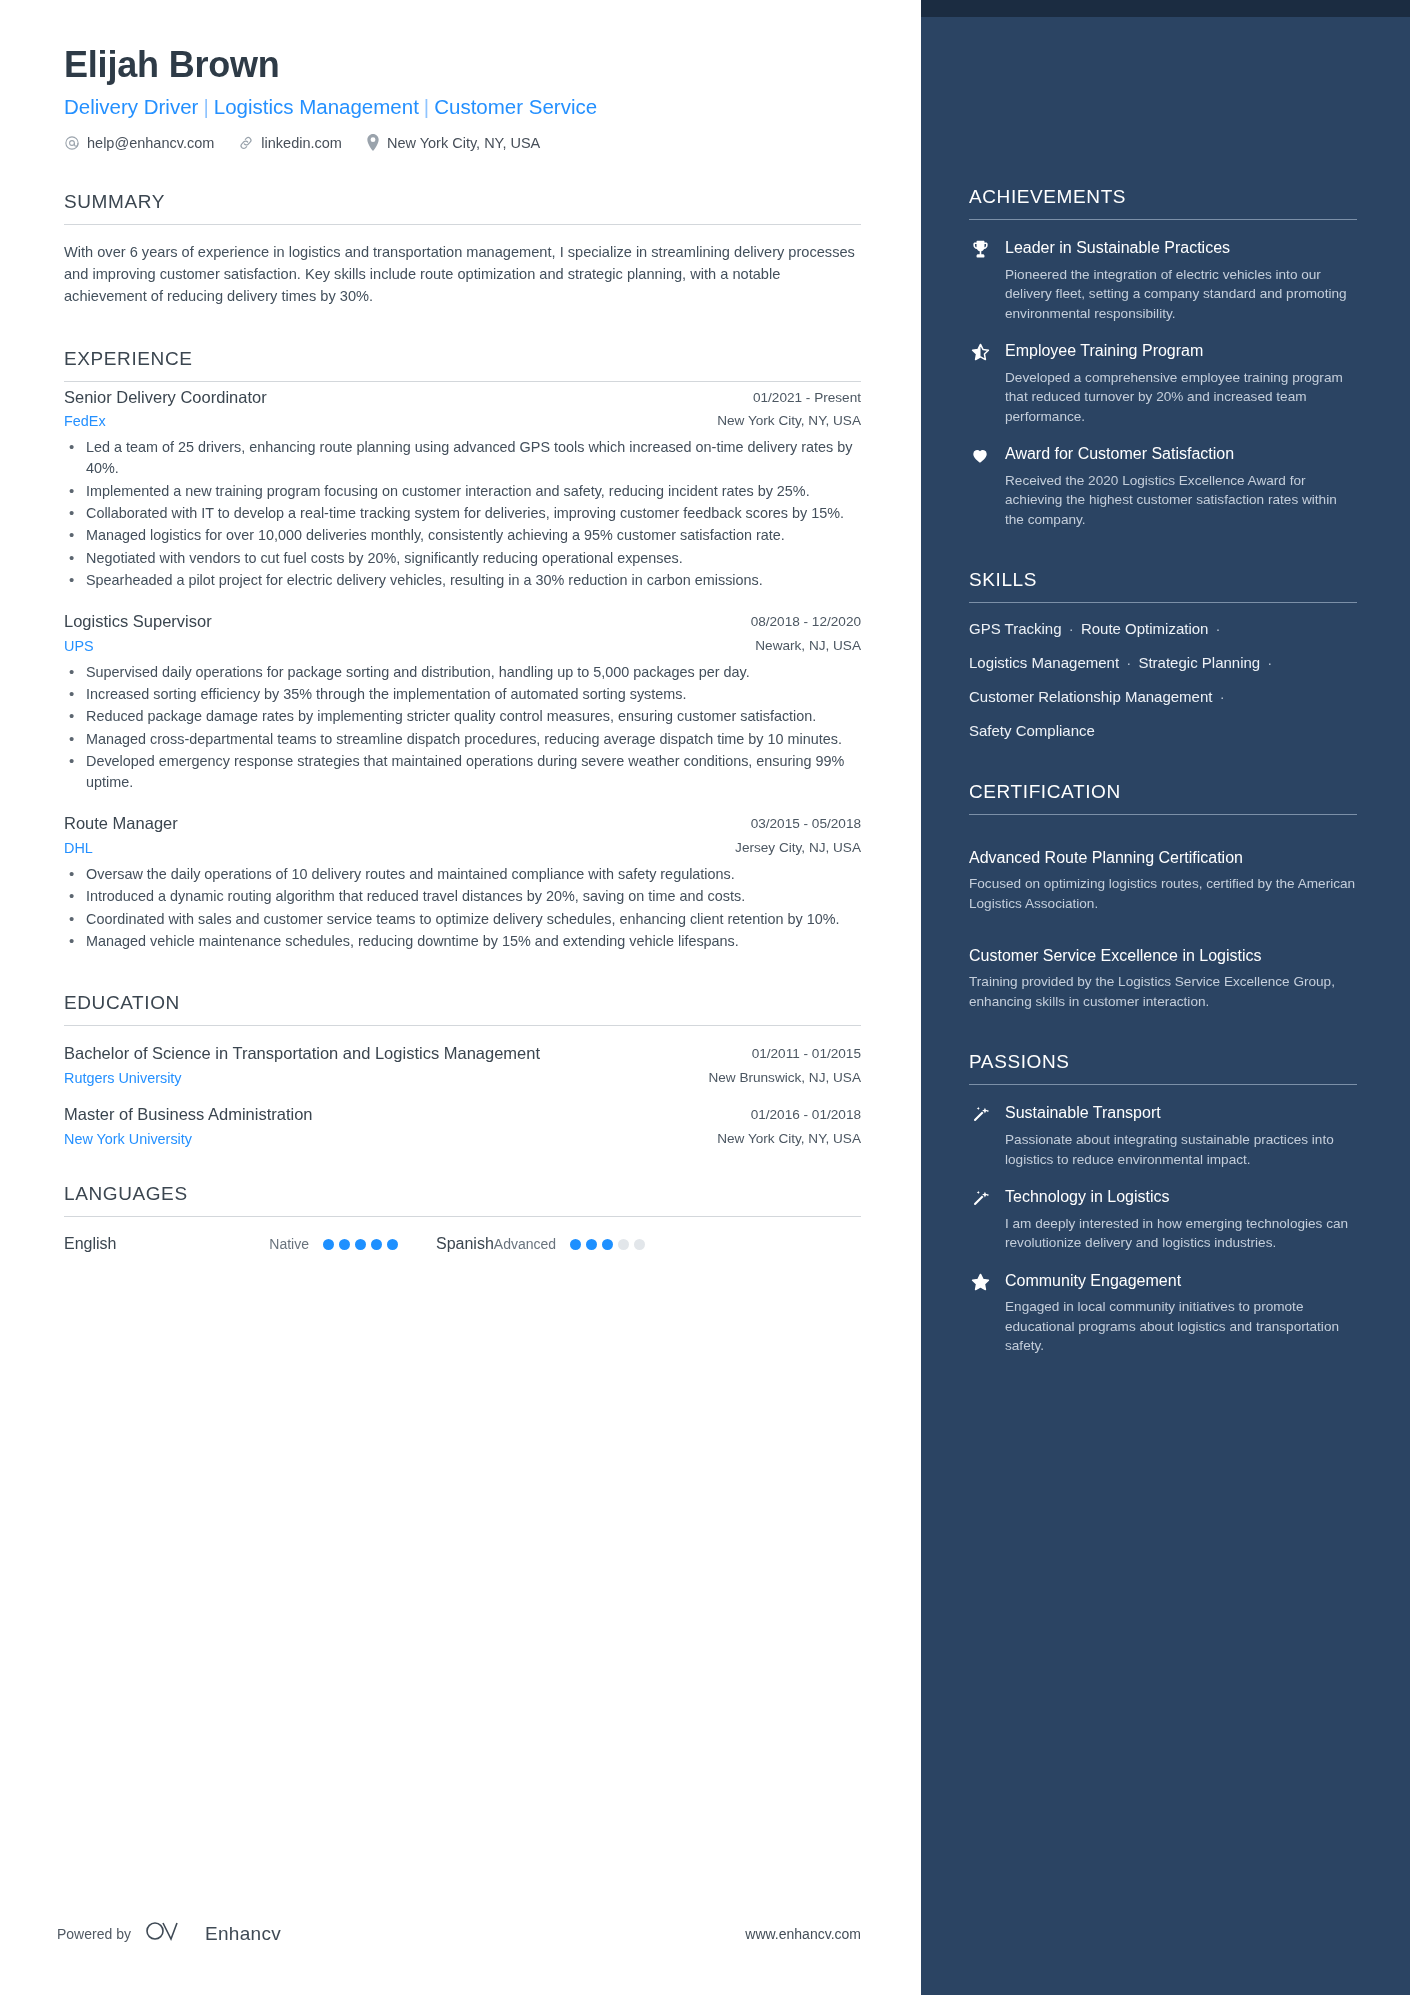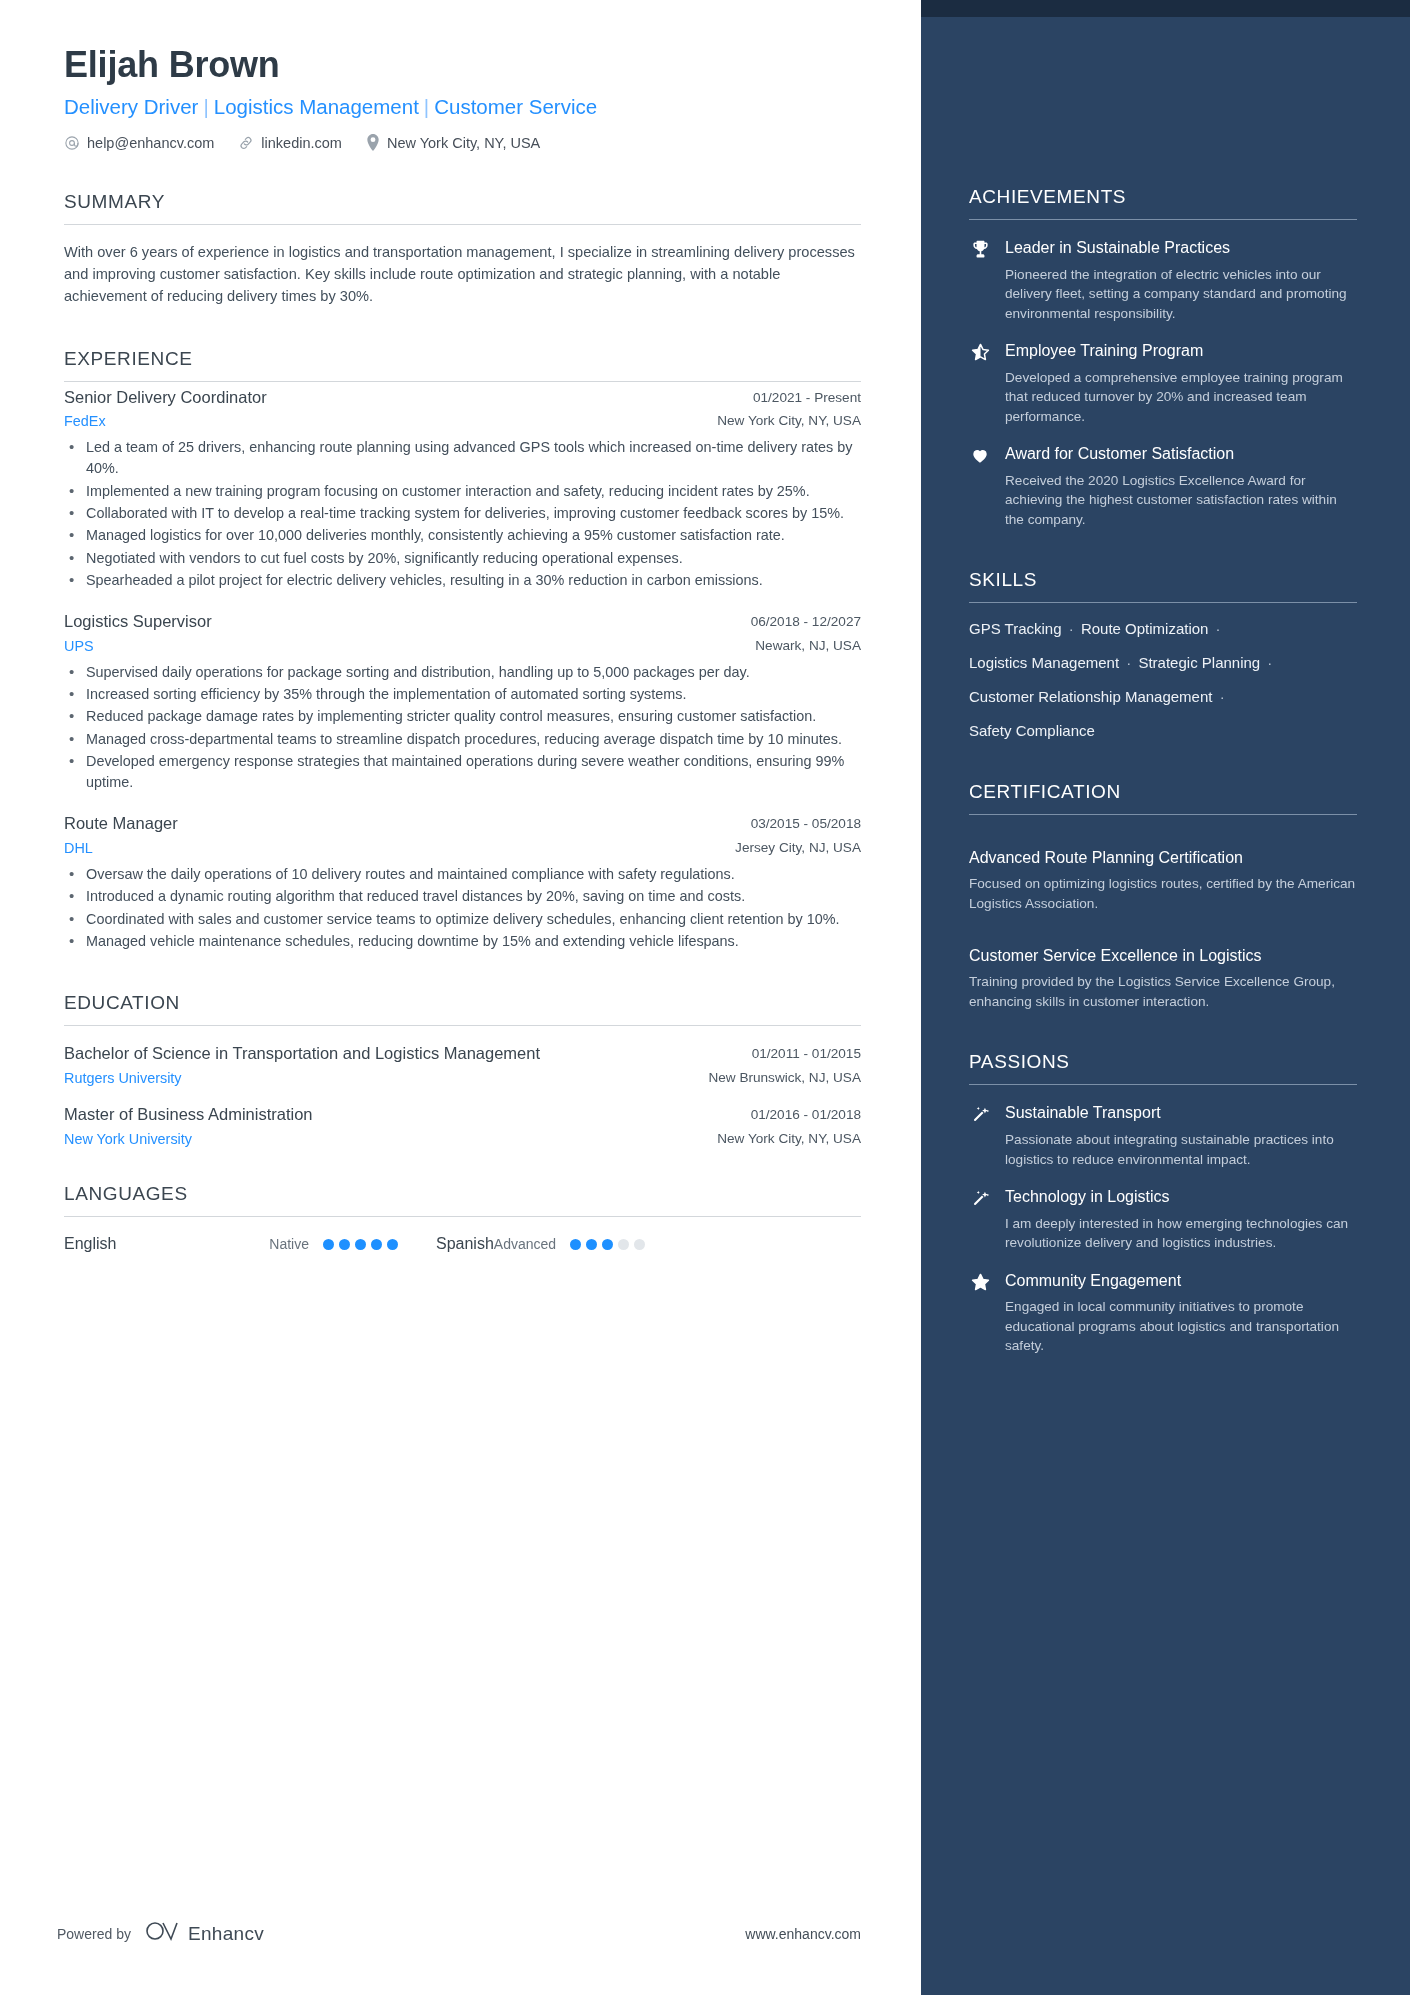--- a/index.html
+++ b/index.html
@@ -108,21 +108,21 @@
   .dot.on { background:#1e90ff; }
 
   
   .footer {
     position:absolute;
     left:57px; right:60px; bottom:48px;
     display:flex; align-items:center; justify-content:space-between;
     font-size:14px; color:#505963;
   }
   .powered { display:flex; align-items:center; gap:14px; }
-  .brand { display:flex; align-items:center; gap:9px; font-size:19px; color:#3f4a55; letter-spacing:0.3px; }
+  .brand { display:flex; align-items:center; gap:26px; font-size:19px; color:#3f4a55; letter-spacing:0.3px; }
   .site { font-size:14px; color:#434e58; }
 
   
   .side-col {
     width:489px;
     background:#2b4463;
     color:#ffffff;
     padding:0 53px 0 48px;
     position:relative;
   }
@@ -232,21 +232,21 @@
               <li>Implemented a new training program focusing on customer interaction and safety, reducing incident rates by 25%.</li>
               <li>Collaborated with IT to develop a real-time tracking system for deliveries, improving customer feedback scores by 15%.</li>
               <li>Managed logistics for over 10,000 deliveries monthly, consistently achieving a 95% customer satisfaction rate.</li>
               <li>Negotiated with vendors to cut fuel costs by 20%, significantly reducing operational expenses.</li>
               <li>Spearheaded a pilot project for electric delivery vehicles, resulting in a 30% reduction in carbon emissions.</li>
             </ul>
           </div>
           <div class="entry">
             <div class="entry-row">
               <div class="entry-title">Logistics Supervisor</div>
-              <div class="entry-date">06/2018 - 12/2027</div>
+              <div class="entry-date">08/2018 - 12/2020</div>
             </div>
             <div class="entry-row2">
               <div class="entry-org">UPS</div>
               <div class="entry-loc">Newark, NJ, USA</div>
             </div>
             <ul class="bullets">
               <li>Supervised daily operations for package sorting and distribution, handling up to 5,000 packages per day.</li>
               <li>Increased sorting efficiency by 35% through the implementation of automated sorting systems.</li>
               <li>Reduced package damage rates by implementing stricter quality control measures, ensuring customer satisfaction.</li>
               <li>Managed cross-departmental teams to streamline dispatch procedures, reducing average dispatch time by 10 minutes.</li>

